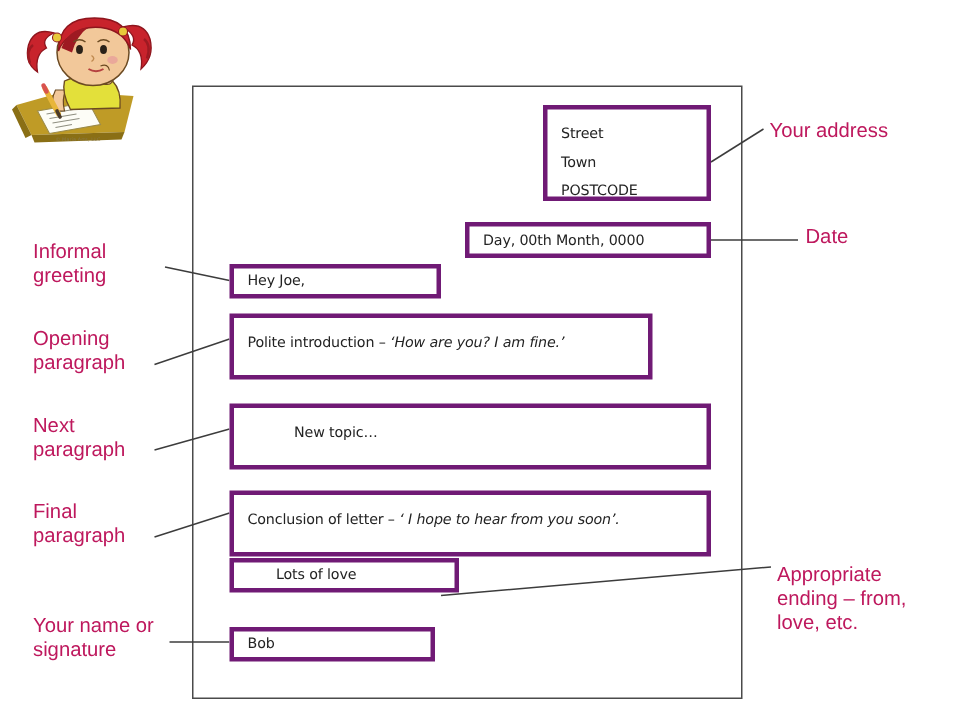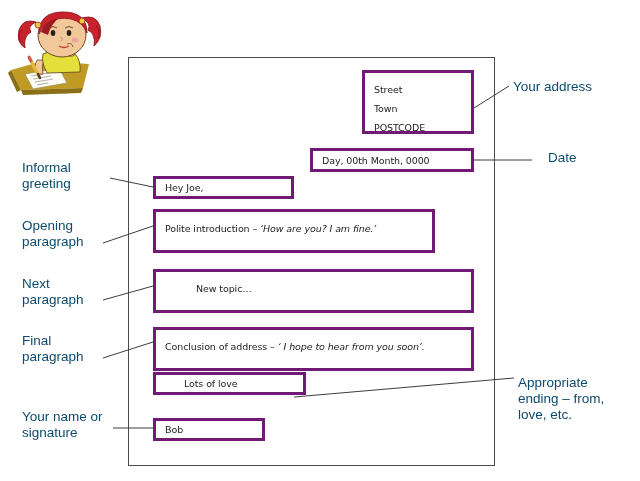--- a/index.html
+++ b/index.html
@@ -67,49 +67,49 @@
     font-style: italic;
   }
   
   #address-box   { left: 362px; top: 70px;  width: 112px; height: 64px; }
   #date-box      { left: 310px; top: 148px; width: 164px; height: 24px; }
   #greeting-box  { left: 153px; top: 176px; width: 141px; height: 23px; align-items: center; }
   #opening-box   { left: 153px; top: 209px; width: 282px; height: 44px; }
   #next-box      { left: 153px; top: 269px; width: 321px; height: 44px; padding-left: 40px; }
   #final-box     { left: 153px; top: 327px; width: 321px; height: 44px; }
   #ending-box    { left: 153px; top: 372px; width: 153px; height: 23px; padding-left: 28px; }
-  #signature-box { left: 153px; top: 418px; width: 112px; height: 23px; }
+  #signature-box { left: 153px; top: 418px; width: 137px; height: 23px; }
 
   #opening-box .para-text,
   #next-box .para-text,
   #final-box .para-text {
     position: relative;
     top: -1px;
   }
   #opening-box, #next-box, #final-box {
     align-items: flex-start;
     padding-top: 12px;
   }
 
   
   .annot {
     position: absolute;
     font-family: "Liberation Sans", sans-serif;
     font-size: 13.5px;
     line-height: 16px;
-    color: #0c4a6e;
+    color: #be185d;
     white-space: pre-line;
   }
   #label-informal   { left: 22px;  top: 160px; }
   #label-opening    { left: 22px;  top: 218px; }
   #label-next       { left: 22px;  top: 276px; }
   #label-final      { left: 22px;  top: 333px; }
   #label-signature  { left: 22px;  top: 409px; }
   #label-address    { left: 513px; top: 79px; }
-  #label-date       { left: 537px; top: 150px; margin-left: 11px; }
+  #label-date       { left: 537px; top: 150px; }
   #label-ending     { left: 518px; top: 375px; }
 
   
   #clipart {
     position: absolute;
     left: 3px; top: 4px;
     width: 105px; height: 100px;
   }
   #clipart-credit {
     position: absolute;
@@ -220,21 +220,21 @@
 
   <div class="field-box" id="opening-box">
     <span class="para-text"><span>Polite introduction  – </span><em>‘How are you? I am fine.’</em></span>
   </div>
 
   <div class="field-box" id="next-box">
     <span class="para-text"><span>New topic…</span><em></em></span>
   </div>
 
   <div class="field-box" id="final-box">
-    <span class="para-text"><span>Conclusion  of address – </span><em>‘ I hope to hear from you soon’.</em></span>
+    <span class="para-text"><span>Conclusion  of letter – </span><em>‘ I hope to hear from you soon’.</em></span>
   </div>
 
   <div class="field-box" id="ending-box">
     <span>Lots of love</span>
   </div>
 
   <div class="field-box" id="signature-box">
     <span>Bob</span>
   </div>
 

